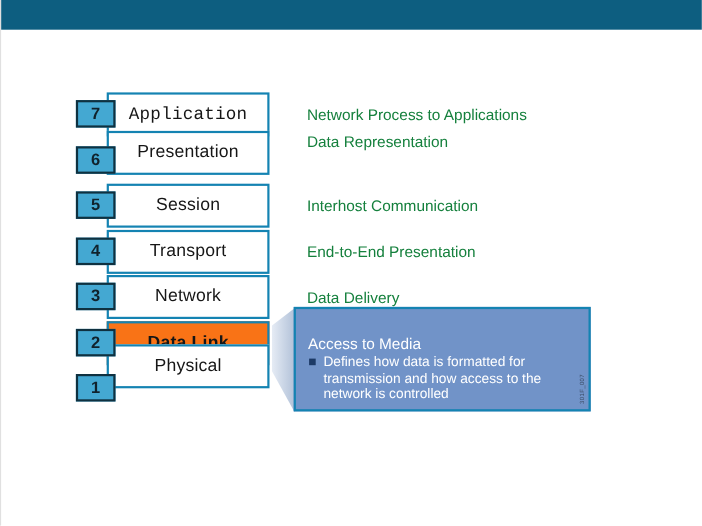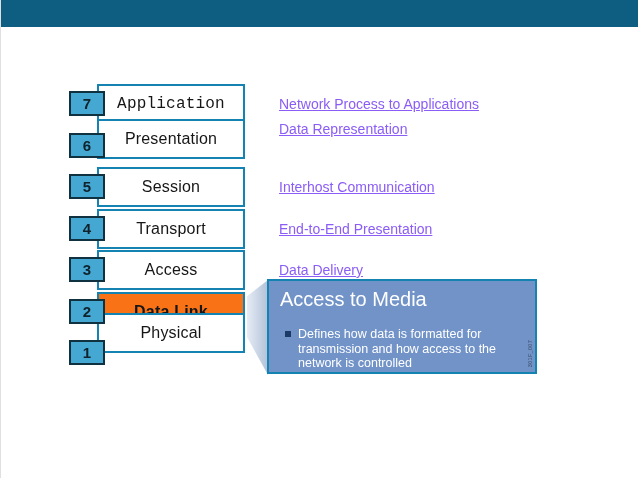--- a/index.html
+++ b/index.html
@@ -29,38 +29,38 @@
   .layer-badge{
     position:absolute;left:68px;width:36px;height:25px;
     background:#44a8d2;border:2px solid #0f3140;
     display:flex;align-items:center;justify-content:center;
     box-sizing:border-box;z-index:2;
   }
   .layer-badge span{font-size:15px;font-weight:bold;color:#10222c;}
   .layer-desc{
     position:absolute;left:278px;height:40px;
     display:flex;align-items:center;
-    font-size:14px;color:#8b5cf6;white-space:nowrap;text-decoration:underline;
+    font-size:14px;color:#15803d;white-space:nowrap;
   }
   
   .wedge{
     position:absolute;left:246px;top:280px;width:21px;height:95px;
     background:linear-gradient(to left,#b1c1d8,#e6ecf5);
     clip-path:polygon(0 17%, 100% 0, 100% 100%, 0 60%);
   }
   
   .callout{
     position:absolute;left:266px;top:279px;width:270px;height:95px;
     background:#7193c8;border:2px solid #1483b2;
     box-sizing:border-box;color:#ffffff;
   }
   .callout-title{
-    margin:7px 0 2px 11px;font-size:20px;color:#ffffff;
+    margin:23px 0 2px 11px;font-size:14px;color:#ffffff;
   }
-  .callout-bullets{list-style:none;margin:16px;padding:0 0 0 0;}
+  .callout-bullets{list-style:none;margin:0;padding:0 0 0 12px;}
   .callout-bullets li{
     position:relative;padding-left:13px;
     font-size:12.5px;line-height:14.5px;color:#ffffff;
     width:218px;margin-bottom:1px;
   }
   .callout-bullets li::before{
     content:"";position:absolute;left:0;top:4px;
     width:6px;height:6px;background:#1c3a66;
   }
   .watermark{
@@ -102,21 +102,21 @@
       </div>
       <div class="layer-desc" style="top: 167px;">Interhost Communication</div>
       <div class="layer-row" style="top: 208.5px;">
         <span class="layer-name">Transport</span>
       </div>
       <div class="layer-badge" style="top: 215.5px;">
         <span>4</span>
       </div>
       <div class="layer-desc" style="top: 208.5px;">End-to-End Presentation</div>
       <div class="layer-row" style="top: 250px;">
-        <span class="layer-name">Access</span>
+        <span class="layer-name">Network</span>
       </div>
       <div class="layer-badge" style="top: 257px;">
         <span>3</span>
       </div>
       <div class="layer-desc" style="top: 250px;">Data Delivery</div>
       <div class="layer-row hl" style="top: 291.5px;">
         <span class="layer-name">Data Link</span>
       </div>
       <div class="layer-badge" style="top: 298.5px;">
         <span>2</span>

